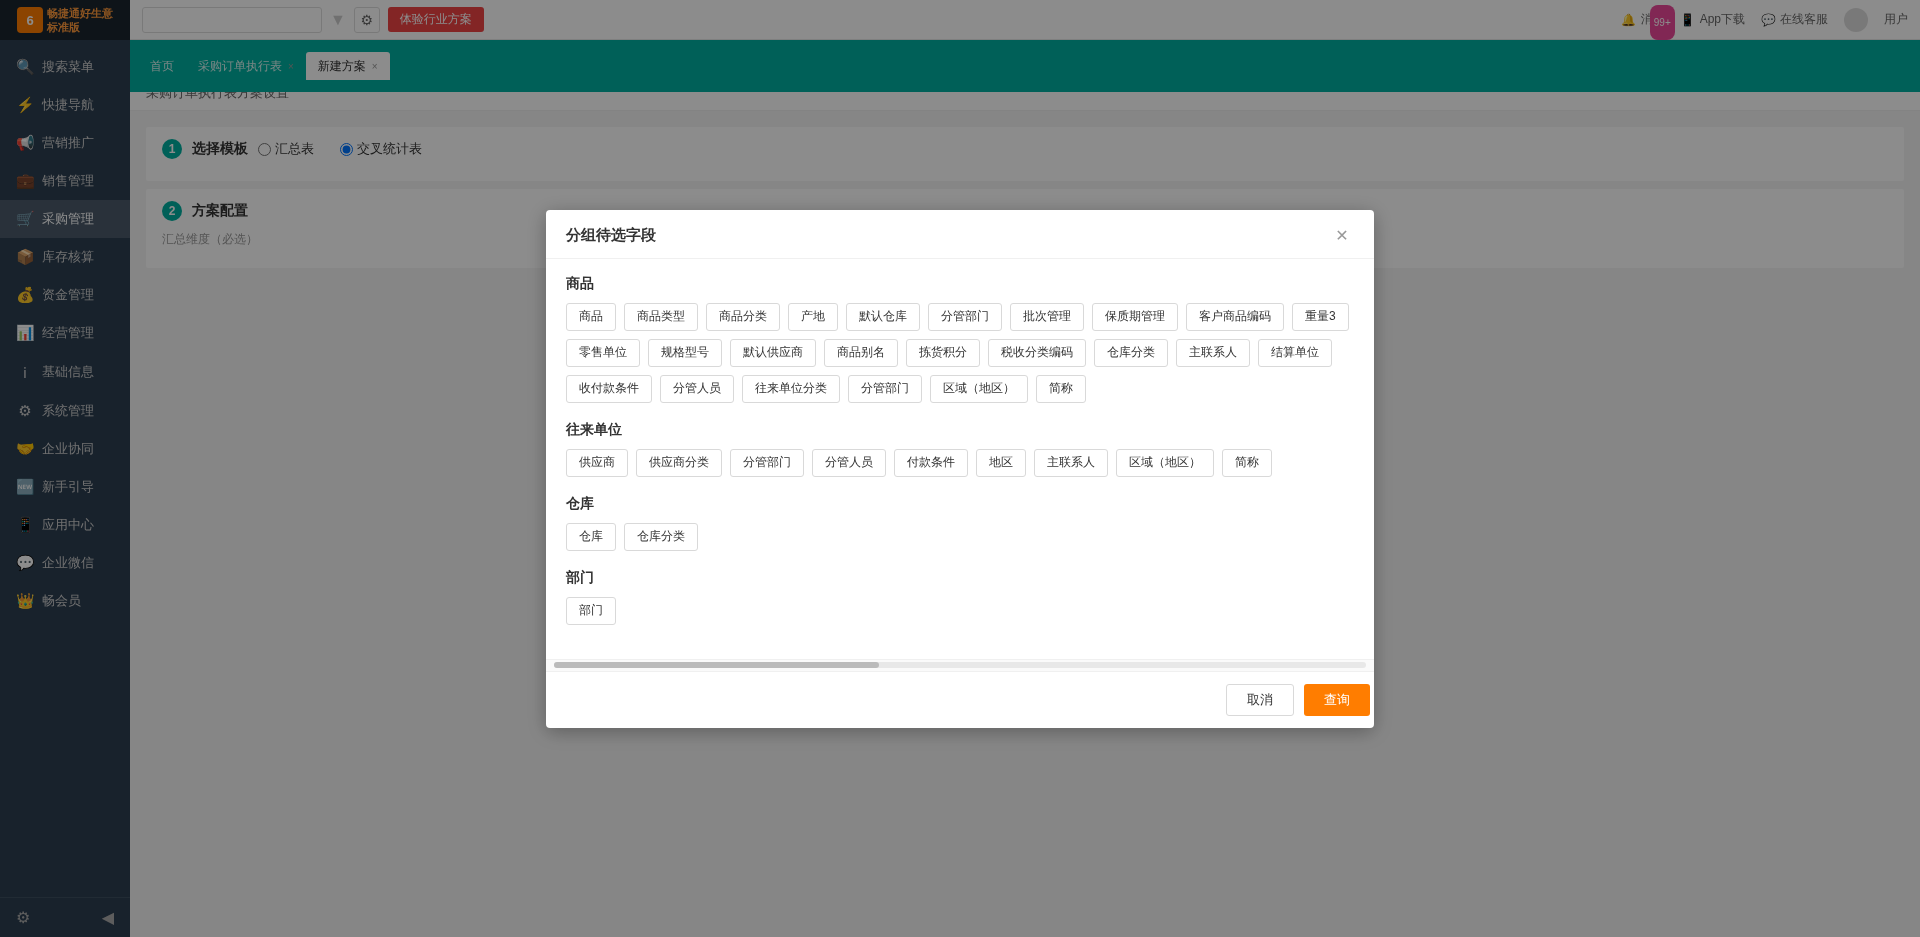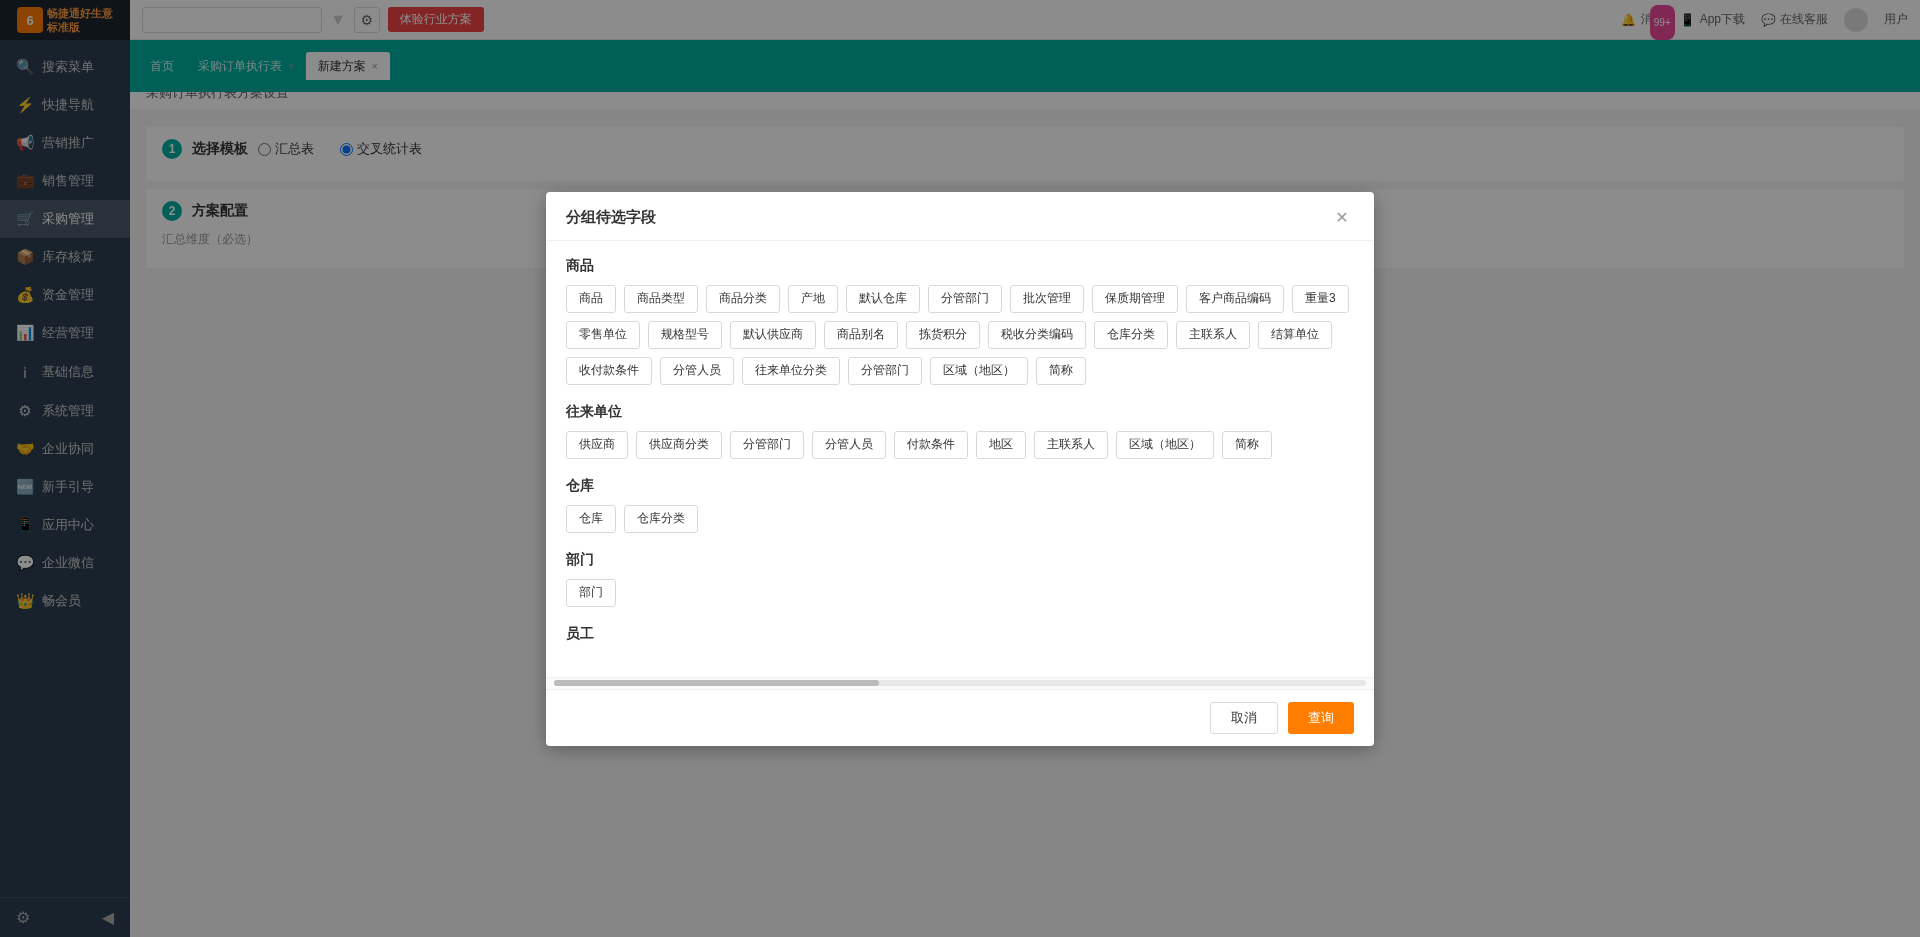--- a/index.html
+++ b/index.html
@@ -125,21 +125,21 @@
     .modal-title { font-size: 15px; font-weight: bold; color: #333; }
     .modal-close {
       width: 24px; height: 24px; display: flex; align-items: center;
       justify-content: center; cursor: pointer; color: #999; font-size: 16px;
     }
     .modal-body {
       flex: 1; overflow-y: auto; padding: 16px 20px;
     }
     .modal-footer {
       display: flex; align-items: center; justify-content: flex-end;
-      padding: 12px 20px; border-top: 1px solid #f0f0f0;
+      padding: 12px 4px; border-top: 1px solid #f0f0f0;
       gap: 10px; flex-shrink: 0;
     }
 
     
     .field-section { margin-bottom: 18px; }
     .section-title {
       font-size: 14px; font-weight: bold; color: #333;
       margin-bottom: 10px;
     }
     .field-tags {
@@ -403,24 +403,20 @@
       </div>
     </div>
 
     <div class="field-section">
       <div class="section-title">部门</div>
       <div class="field-tags">
         <div class="field-tag">部门</div>
       </div>
     </div>
 
-    <div class="field-section">
-      <div class="section-title">员工</div>
-
-    </div>
 
   </div>
 
   <div style="height:12px;border-top:1px solid #f0f0f0;background:#fafafa;display:flex;align-items:center;padding:0 8px;flex-shrink:0;">
     <div style="height:6px;flex:1;background:#e8e8e8;border-radius:3px;position:relative;">
       <div style="position:absolute;left:0;top:0;width:40%;height:100%;background:#bbb;border-radius:3px;"></div>
     </div>
   </div>
 
   <div class="modal-footer">

